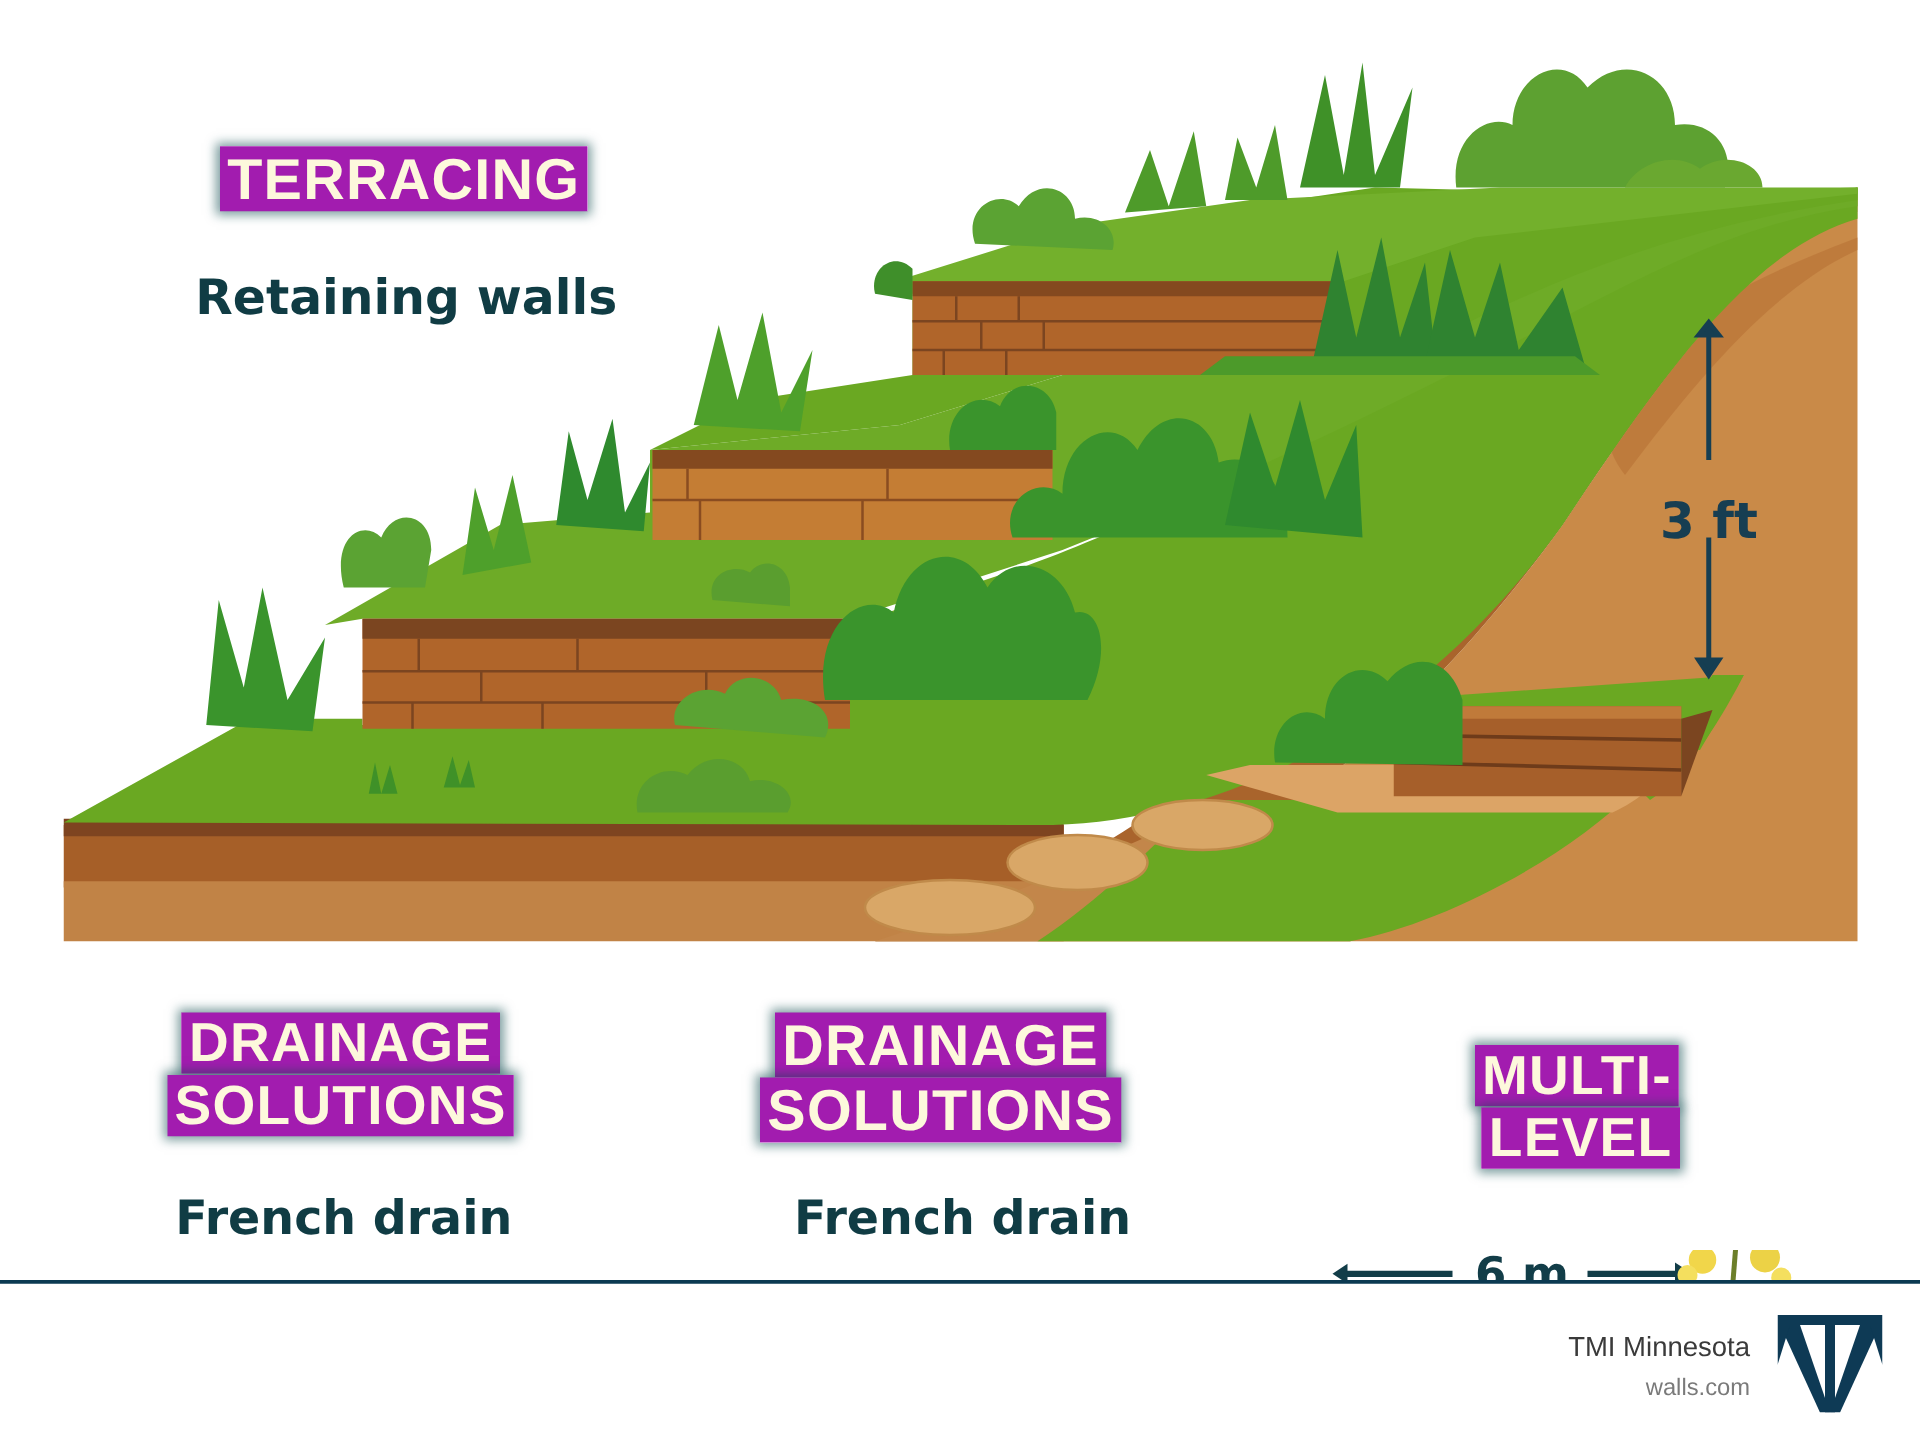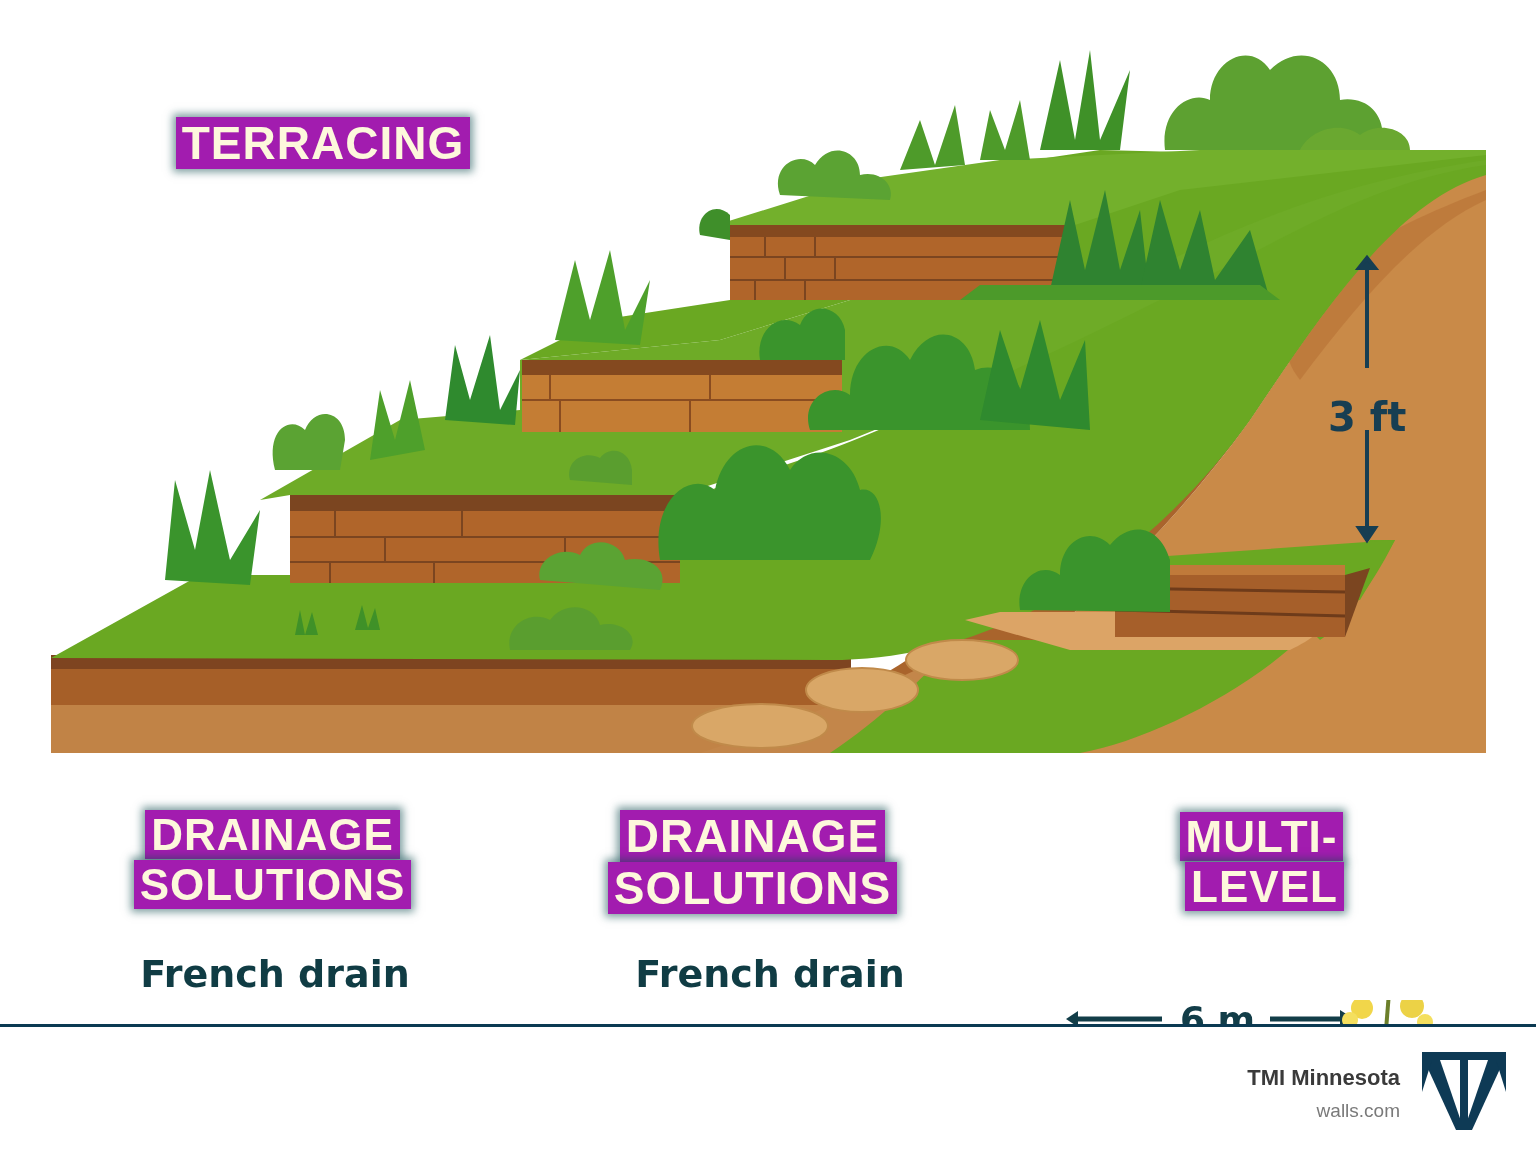--- a/index.html
+++ b/index.html
@@ -14,21 +14,21 @@
   .badge-title span.band {
     background: #a21caf; padding: 0 6px;
     box-shadow: 0 0 8px 3px rgba(14,74,78,0.55);
     -webkit-box-decoration-break: clone; box-decoration-break: clone;
   }
   .subtext { position: absolute; color: #103c44; font-weight: 700;
     font-family: "DejaVu Sans", sans-serif; text-align: center; }
   .dim-label { position: absolute; color: #173e52; font-weight: 700;
     font-family: "DejaVu Sans", sans-serif; font-size: 40px; background: transparent; }
   .footer-line { position: absolute; left: 0; top: 1024px; width: 1536px; height: 3px; background: #0b3a52; }
-  .brand-name { position: absolute; right: 136px; top: 1065px; font-size: 22px; font-weight: 700;
+  .brand-name { position: absolute; right: 136px; top: 1065px; font-size: 22px; font-weight: 400;
     color: #3a3a3a; font-family: "Liberation Sans", sans-serif; }
   .brand-url { position: absolute; right: 136px; top: 1100px; font-size: 19px;
     color: #7a7a7a; font-family: "Liberation Sans", sans-serif; }
   .brand-logo { position: absolute; left: 1422px; top: 1052px; width: 84px; height: 78px; }
   .cutoff { position: absolute; left: 1062px; top: 1000px; width: 380px; height: 24px; overflow: hidden; }
   .cutoff .dim-6m { position: absolute; left: 118px; top: 2px; font-size: 36px; font-weight: 700;
     color: #123d48; font-family: "DejaVu Sans", sans-serif; line-height: 1; }
 </style>
 </head>
 <body>
@@ -152,35 +152,36 @@
     <path d="M1359,528 L1367,540 L1375,528 Z"></path>
   </g>
 </svg>
 
 <div class="dim-label" style="left:1328px; top:394px;">3 ft</div>
 
 <div class="badge-title" style="left:155px; top:120px; width:336px; font-size:46px;">
   <span class="band">TERRACING</span>
 </div>
 <div class="subtext" style="left:110px; top:212px; width:430px; font-size:39px; line-height:54px;">
+  <div>Retaining walls</div>
 </div>
 
 <div class="badge-title" style="left:130px; top:810px; width:285px; font-size:44px; line-height:50px;">
   <div><span class="band">DRAINAGE</span></div>
   <div><span class="band">SOLUTIONS</span></div>
 </div>
 <div class="subtext" style="left:130px; top:952px; width:290px; font-size:38px;">French drain</div>
 
 <div class="badge-title" style="left:595px; top:810px; width:315px; font-size:46px; line-height:52px;">
   <div><span class="band">DRAINAGE</span></div>
   <div><span class="band">SOLUTIONS</span></div>
 </div>
 <div class="subtext" style="left:625px; top:952px; width:290px; font-size:38px;">French drain</div>
 
-<div class="badge-title" style="left:1112px; top:812px; width:305px; font-size:44px; line-height:50px;">
+<div class="badge-title" style="left:1112px; top:836px; width:305px; font-size:44px; line-height:50px;">
   <div><span class="band">MULTI-LEVEL</span></div>
 </div>
 
 <div class="cutoff">
   <svg width="380" height="24" style="position:absolute;left:0;top:0">
     <line x1="12" y1="19" x2="100" y2="19" stroke="#123d48" stroke-width="5"></line>
     <path d="M4,19 L16,11 L16,27 Z" fill="#123d48"></path>
     <line x1="208" y1="19" x2="282" y2="19" stroke="#123d48" stroke-width="5"></line>
     <path d="M292,19 L278,10 L278,28 Z" fill="#123d48"></path>
   </svg>

